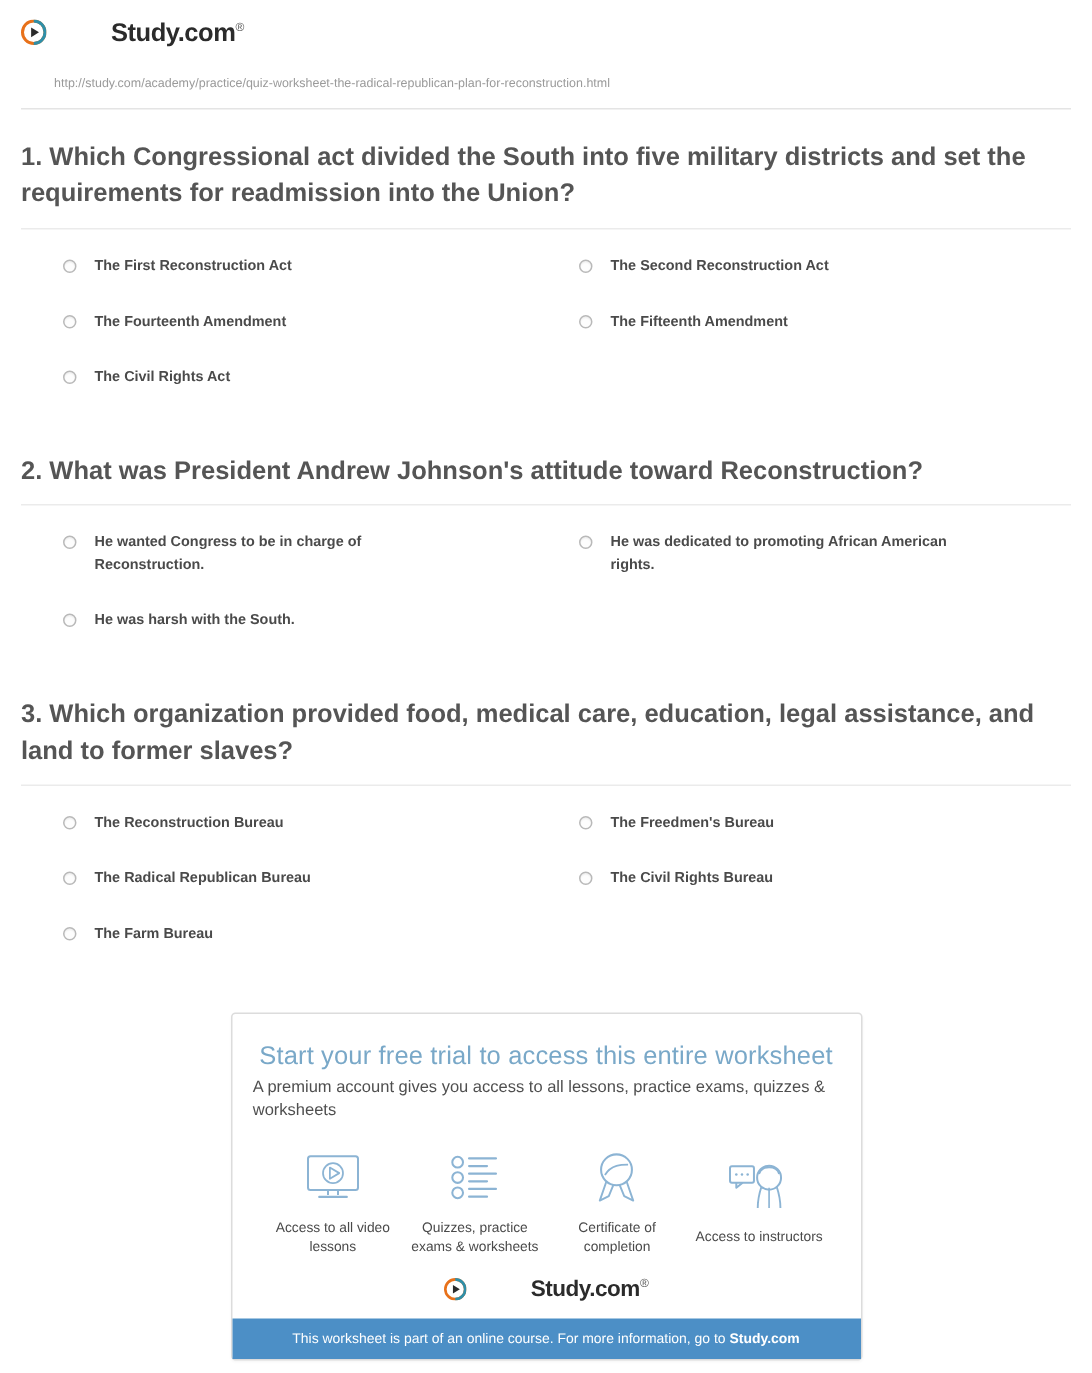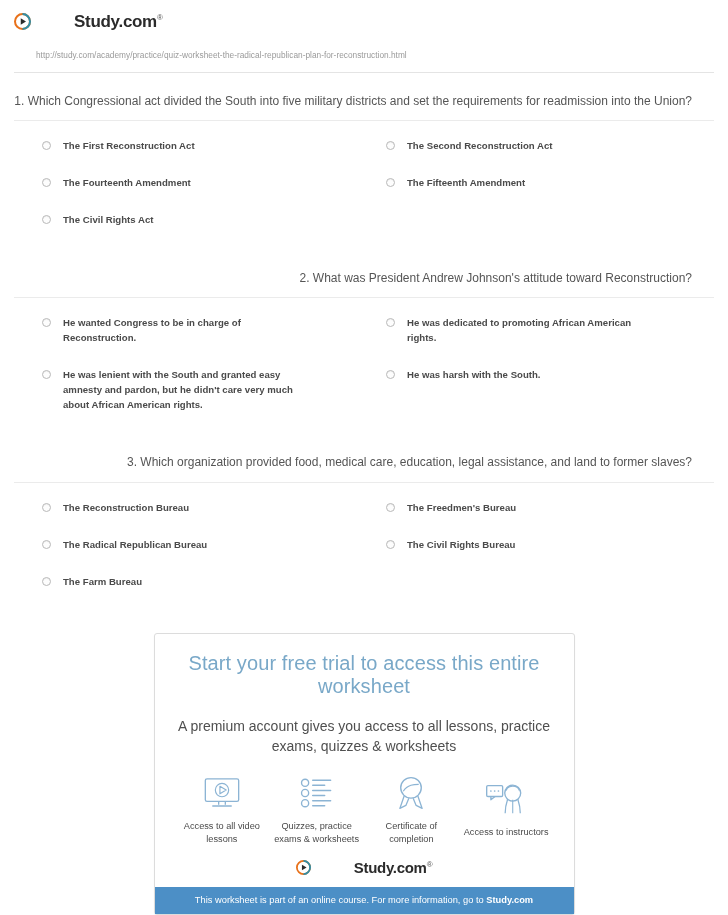--- a/index.html
+++ b/index.html
@@ -72,27 +72,26 @@
   }
 
   
   .quiz {
     padding: 0 14px;
   }
   .question-block {
     padding-top: 20px;
   }
   .question-text {
-    font-size: 12px;
+    font-size: 17px;
     color: #555555;
     line-height: 1.45;
     padding: 0 22px 0 0;
     margin: 0 0 10px 0;
-    font-weight: normal;
-    text-align: right;
+    font-weight: bold;
   }
   .question-rule {
     border: 0;
     border-top: 1px solid #ebebeb;
     margin: 0 0 0 0;
   }
   .options {
     display: grid;
     grid-template-columns: 1fr 1fr;
     column-gap: 16px;
@@ -132,29 +131,29 @@
   .promo {
     width: 421px;
     border: 1px solid #dcdcdc;
     border-radius: 3px;
     background: #ffffff;
     padding: 18px 14px 0 14px;
     box-shadow: 0 1px 2px rgba(0,0,0,0.04);
   }
   .promo-title {
     text-align: center;
-    font-size: 20px;
+    font-size: 17px;
     color: #79a8c8;
     font-weight: normal;
-    margin: 0 0 19px 0;
+    margin: 0 0 4px 0;
     letter-spacing: 0.1px;
   }
   .promo-sub {
-    text-align: center;
-    font-size: 14px;
+    text-align: left;
+    font-size: 11px;
     color: #4f4f4f;
     margin: 0 0 16px 0;
     line-height: 1.4;
   }
   .features {
     display: flex;
     justify-content: space-around;
     align-items: center;
     padding: 0 6px 10px 6px;
   }
@@ -245,24 +244,20 @@
     <p class="question-text">2. What was President Andrew Johnson's attitude toward Reconstruction?</p>
     <hr class="question-rule">
     <div class="options">
       <div class="option">
         <span class="radio"></span>
         <span class="option-label">He wanted Congress to be in charge of Reconstruction.</span>
       </div>
       <div class="option">
         <span class="radio"></span>
         <span class="option-label">He was dedicated to promoting African American rights.</span>
-      </div>
-      <div class="option">
-        <span class="radio"></span>
-        <span class="option-label">He was lenient with the South and granted easy amnesty and pardon, but he didn't care very much about African American rights.</span>
       </div>
       <div class="option">
         <span class="radio"></span>
         <span class="option-label">He was harsh with the South.</span>
       </div>
     </div>
   </div>
 
   <div class="question-block">
     <p class="question-text">3. Which organization provided food, medical care, education, legal assistance, and land to former slaves?</p>

